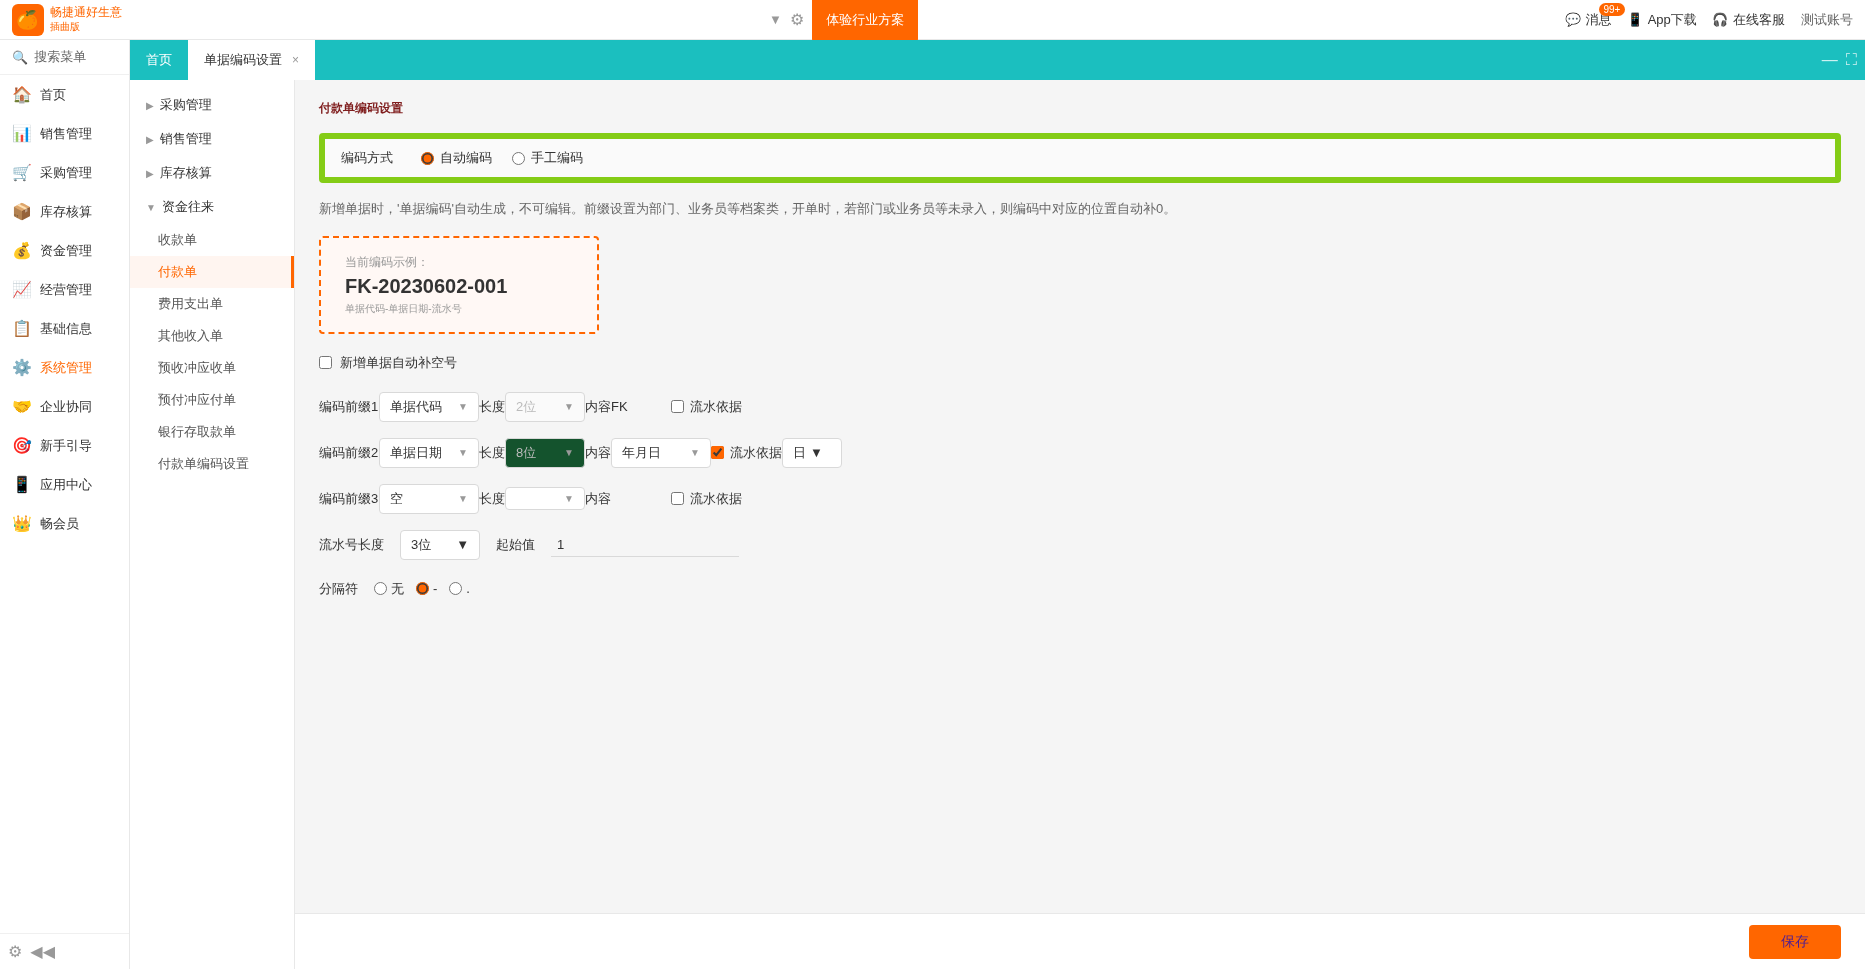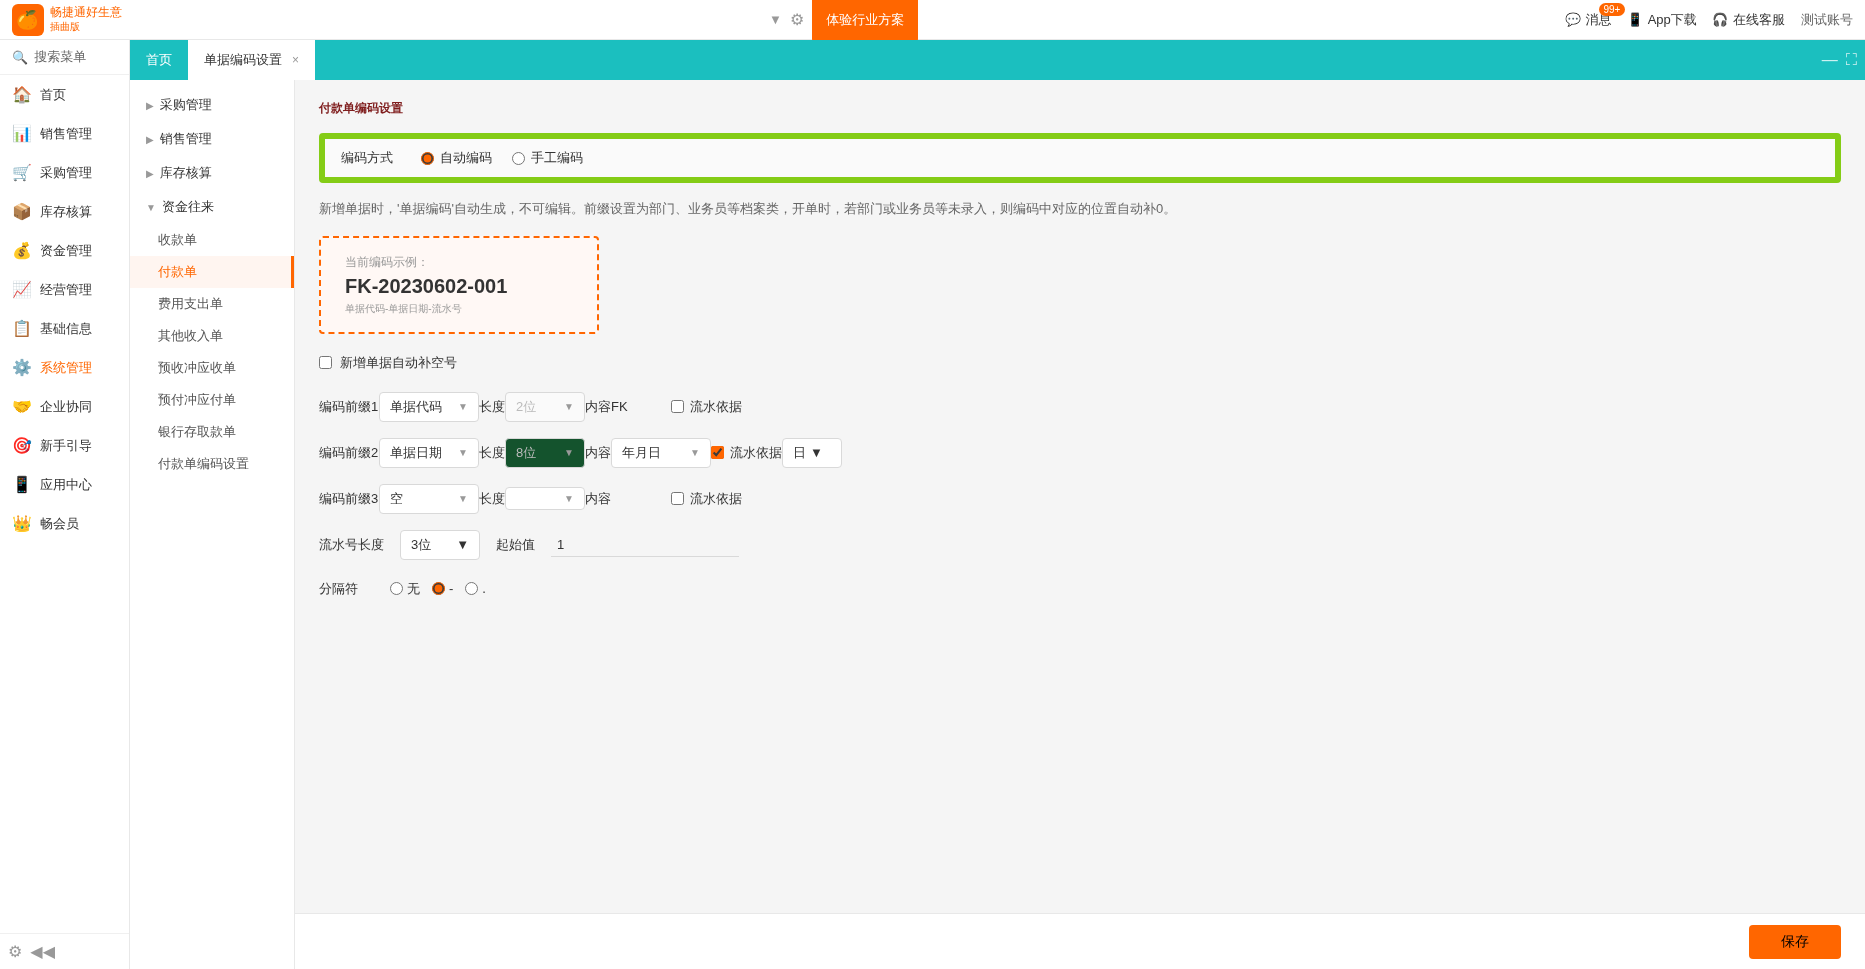--- a/index.html
+++ b/index.html
@@ -90,29 +90,29 @@
     .day-select { border: 1px solid #d9d9d9; border-radius: 4px; padding: 5px 10px; font-size: 13px; background: #fff; cursor: pointer; display: flex; align-items: center; gap: 4px; min-width: 60px; }
 
     
     .serial-row { display: flex; align-items: center; gap: 16px; margin-bottom: 20px; }
     .serial-label { font-size: 13px; color: #333; }
     .serial-select { border: 1px solid #d9d9d9; border-radius: 4px; padding: 5px 10px; font-size: 13px; background: #fff; cursor: pointer; display: flex; align-items: center; gap: 6px; min-width: 80px; justify-content: space-between; }
     .start-label { font-size: 13px; color: #333; }
     .start-input { border: none; border-bottom: 1px solid #d9d9d9; padding: 4px 6px; font-size: 13px; color: #333; background: transparent; min-width: 60px; }
 
     
-    .sep-row { display: flex; align-items: center; gap: 32px; margin-bottom: 20px; }
+    .sep-row { display: flex; align-items: center; gap: 16px; margin-bottom: 20px; }
     .sep-label { font-size: 13px; color: #333; }
     .sep-options { display: flex; align-items: center; gap: 12px; }
     .sep-radio { display: flex; align-items: center; gap: 4px; font-size: 13px; color: #333; cursor: pointer; }
     .sep-radio input[type=radio] { accent-color: #f60; }
 
     
     .footer-bar { height: 56px; background: #fff; border-top: 1px solid #e8e8e8; display: flex; align-items: center; justify-content: flex-end; padding: 0 24px; flex-shrink: 0; }
-    .save-btn { background: #f60; color: #000000; border: none; border-radius: 4px; padding: 8px 32px; font-size: 14px; cursor: pointer; }
+    .save-btn { background: #f60; color: #4c1d95; border: none; border-radius: 4px; padding: 8px 32px; font-size: 14px; cursor: pointer; }
   </style>
 </head>
 <body>
 
 <div class="topbar">
   <div class="topbar-left">
     <div class="topbar-logo">
       <div class="logo-icon">🍊</div>
       <div>
         <div class="logo-text">畅捷通好生意</div>

